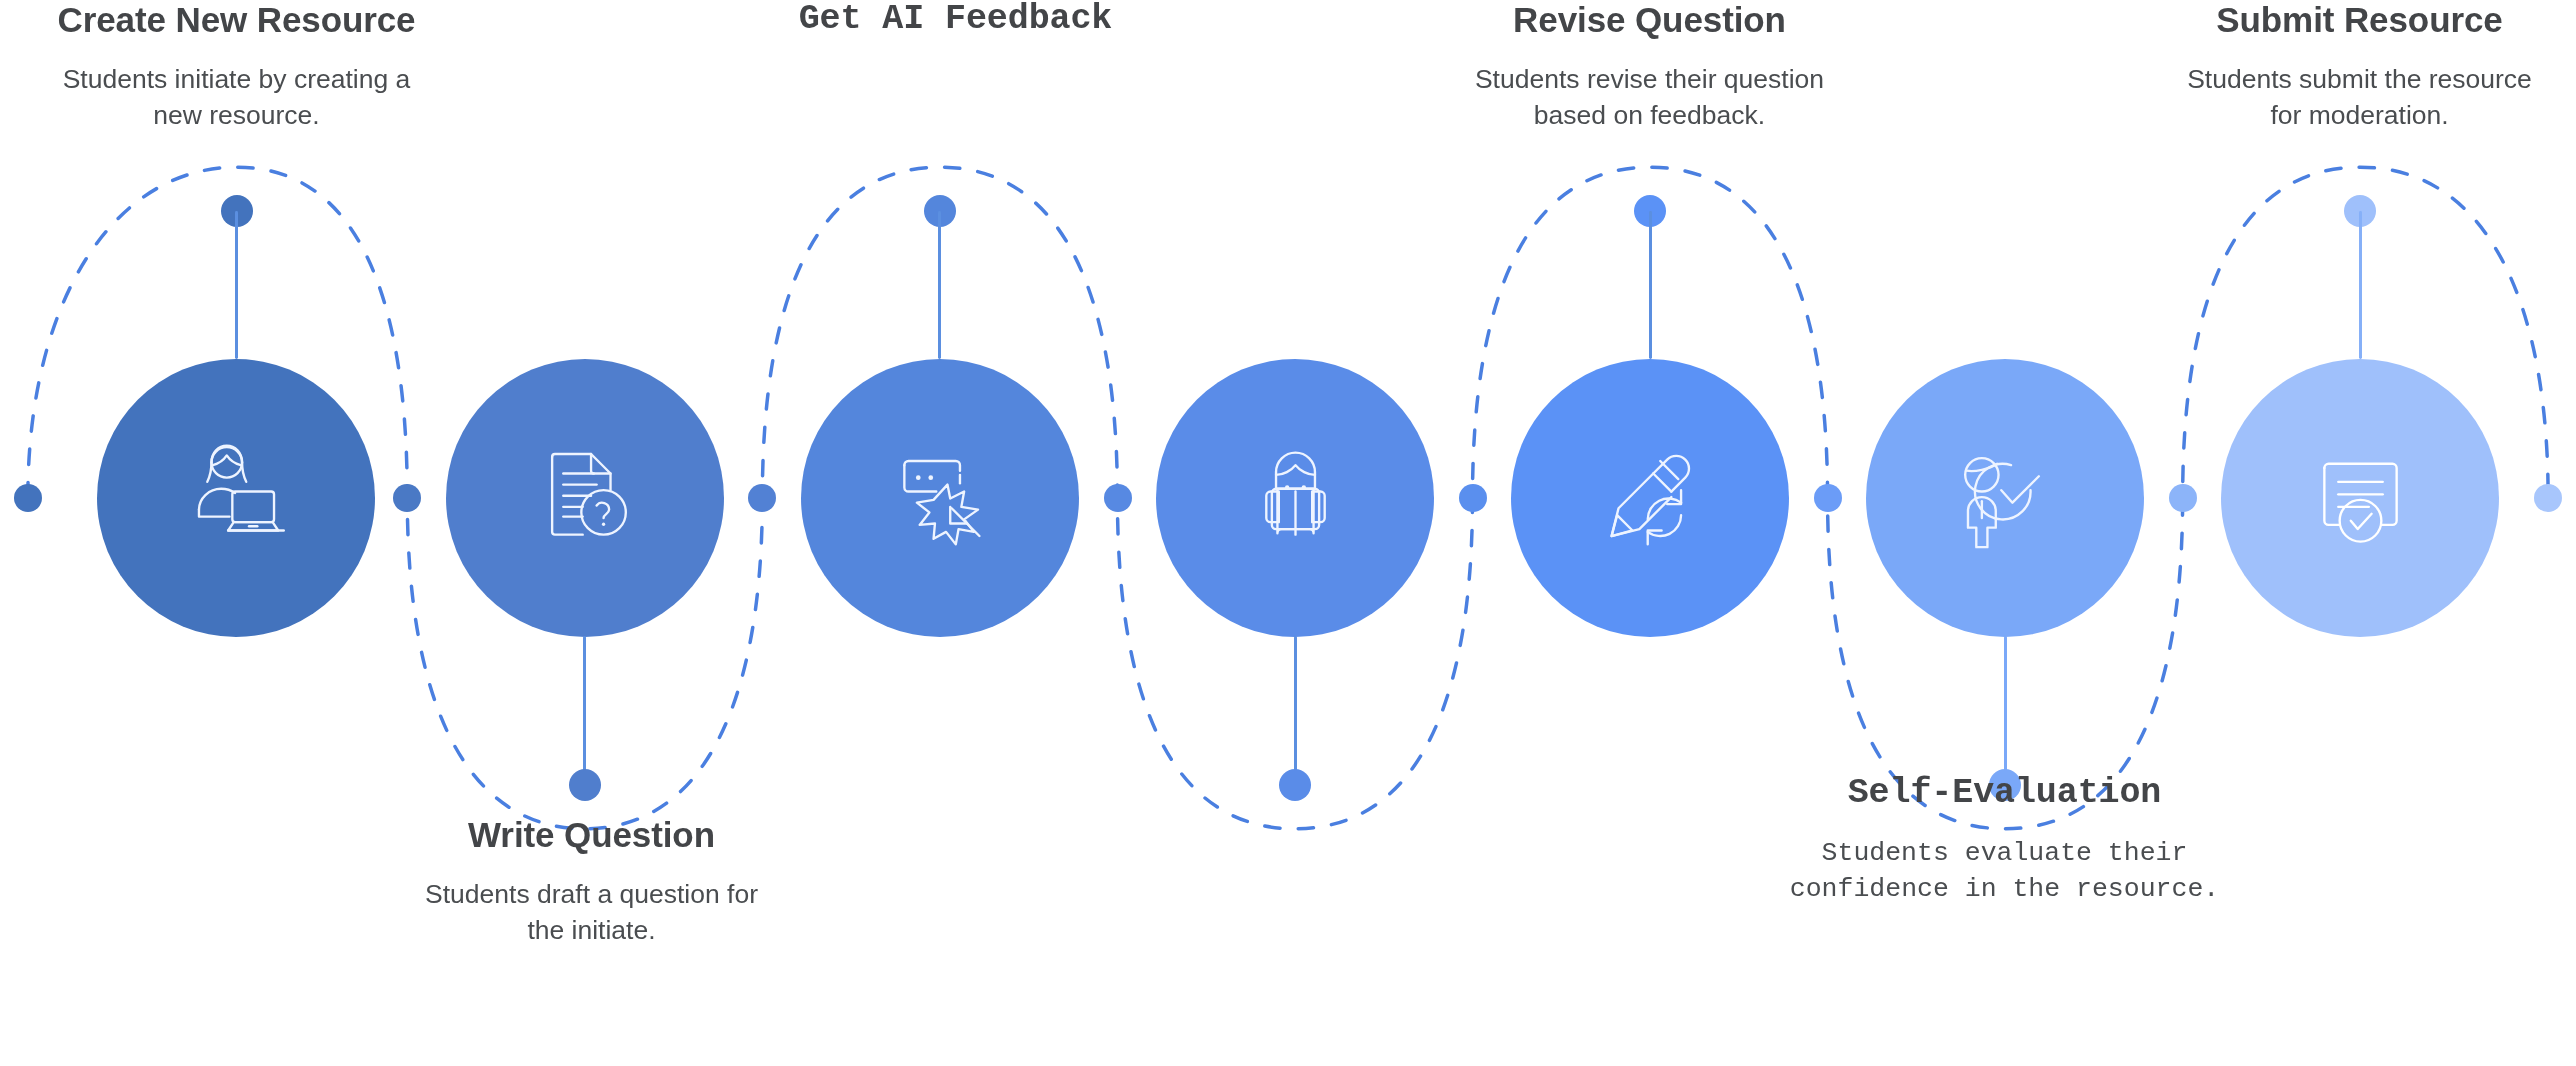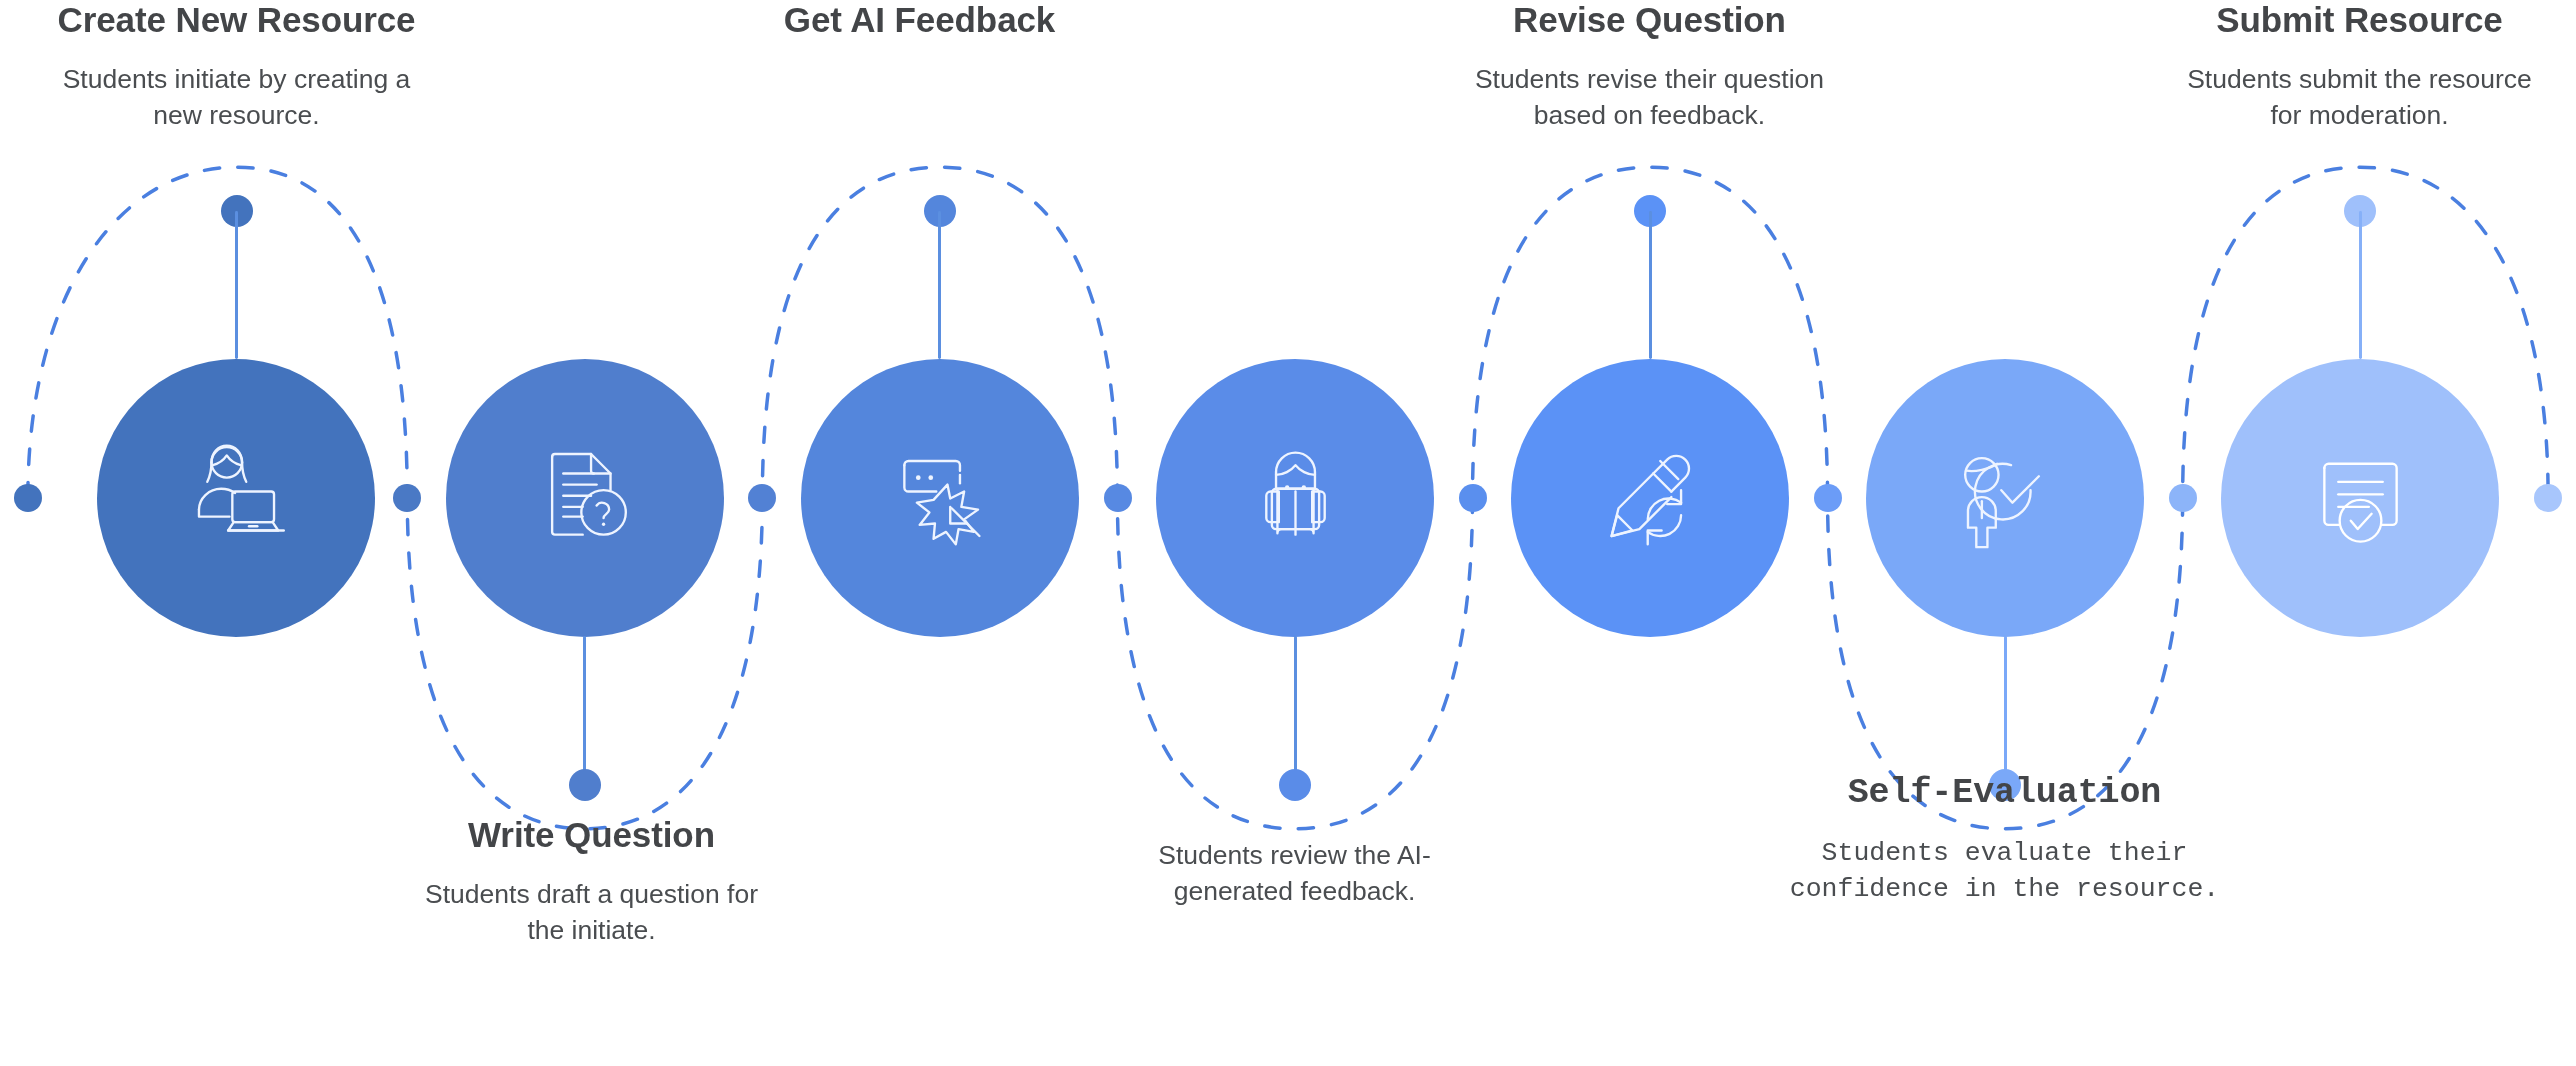--- a/index.html
+++ b/index.html
@@ -110,21 +110,21 @@
     <div class="caption" style="left:348px;top:815px;width:487px;">
       <div class="title">Write Question</div>
       <div class="desc">
         <span>Students draft a question for</span><br>
         <span>the initiate.</span>
       </div>
     </div>
   </div>
 
   <div class="node">
-    <div class="caption" style="left:676px;top:0px;width:487px;">
+    <div class="caption" style="left:712px;top:0px;width:487px;font-family:Liberation Mono, monospace;">
       <div class="title">Get AI Feedback</div>
     </div>
     <div class="stemdot" style="left:924px;top:195px;background:#5486dc;"></div>
     <div class="stem" style="left:938px;top:211px;height:148px;background:#5b8fe0;"></div>
     <div class="circle" style="left:801px;top:359px;width:278px;height:278px;background:#5486dc;">
       <span>
         <svg width="139" height="139" viewBox="0 0 100 100" fill="none" stroke="#eef4ff" stroke-width="1.7" stroke-linecap="round" stroke-linejoin="round">
           <path d="M24 26a3 3 0 0 1 3-3h34a3 3 0 0 1 3 3v4"></path>
           <path d="M64 33v6"></path>
           <path d="M24 26v16a3 3 0 0 0 3 3h20"></path>
@@ -150,24 +150,20 @@
           <path d="M71 48a3 3 0 0 0-3-3h-6v22h6a3 3 0 0 0 3-3z"></path>
           <path d="M33 46a3 3 0 0 1 3-3h27v32a3 3 0 0 0-3-3H36a3 3 0 0 1-3-3z"></path>
           <path d="M67 46a3 3 0 0 0-3-3H37v32a3 3 0 0 1 3-3h24a3 3 0 0 0 3-3z"></path>
           <path d="M50 45v31"></path>
         </svg>
       </span>
     </div>
     <div class="stem" style="left:1294px;top:636px;height:148px;background:#5b8fe0;"></div>
     <div class="stemdot" style="left:1279px;top:769px;background:#5a8ce8;"></div>
     <div class="caption" style="left:1051px;top:815px;width:487px;">
-      <div class="desc">
-        <span>Students review the AI-</span><br>
-        <span>generated feedback.</span>
-      </div>
     </div>
   </div>
 
   <div class="node">
     <div class="caption" style="left:1406px;top:0px;width:487px;text-align:center;">
       <div class="title">Revise Question</div>
       <div class="desc">
         <span>Students revise their question</span><br>
         <span>based on feedback.</span>
       </div>

